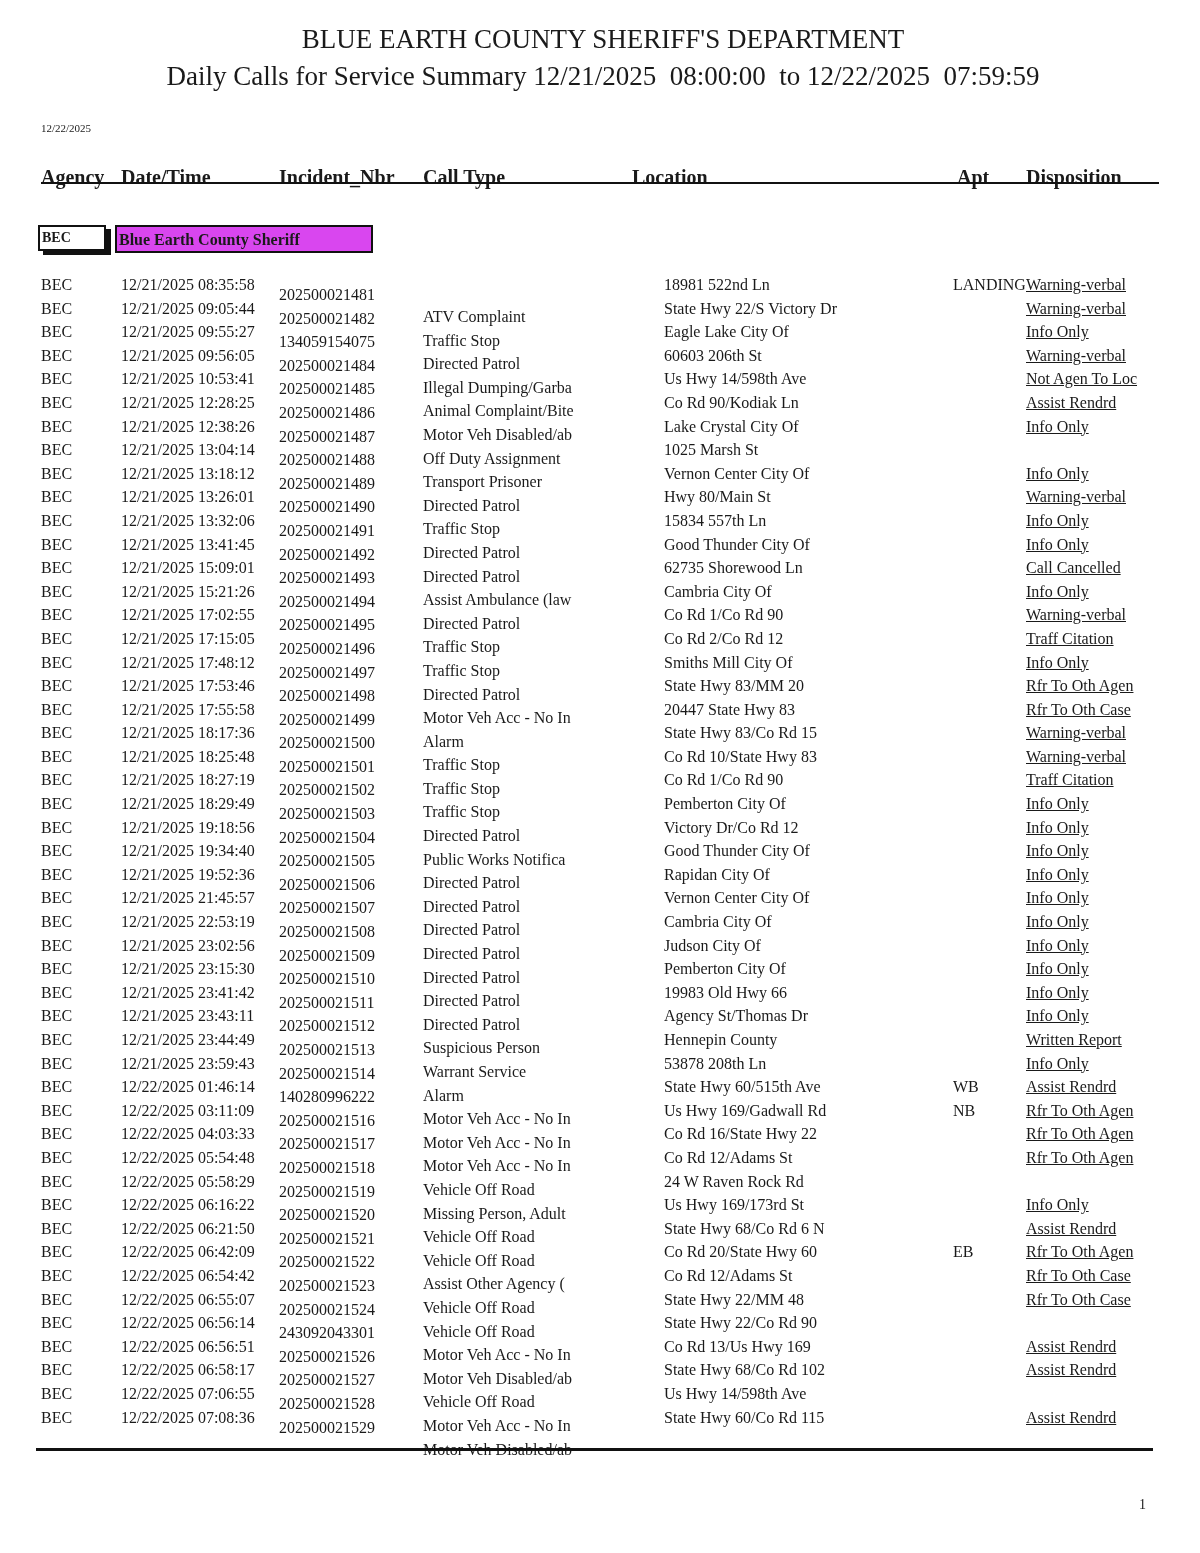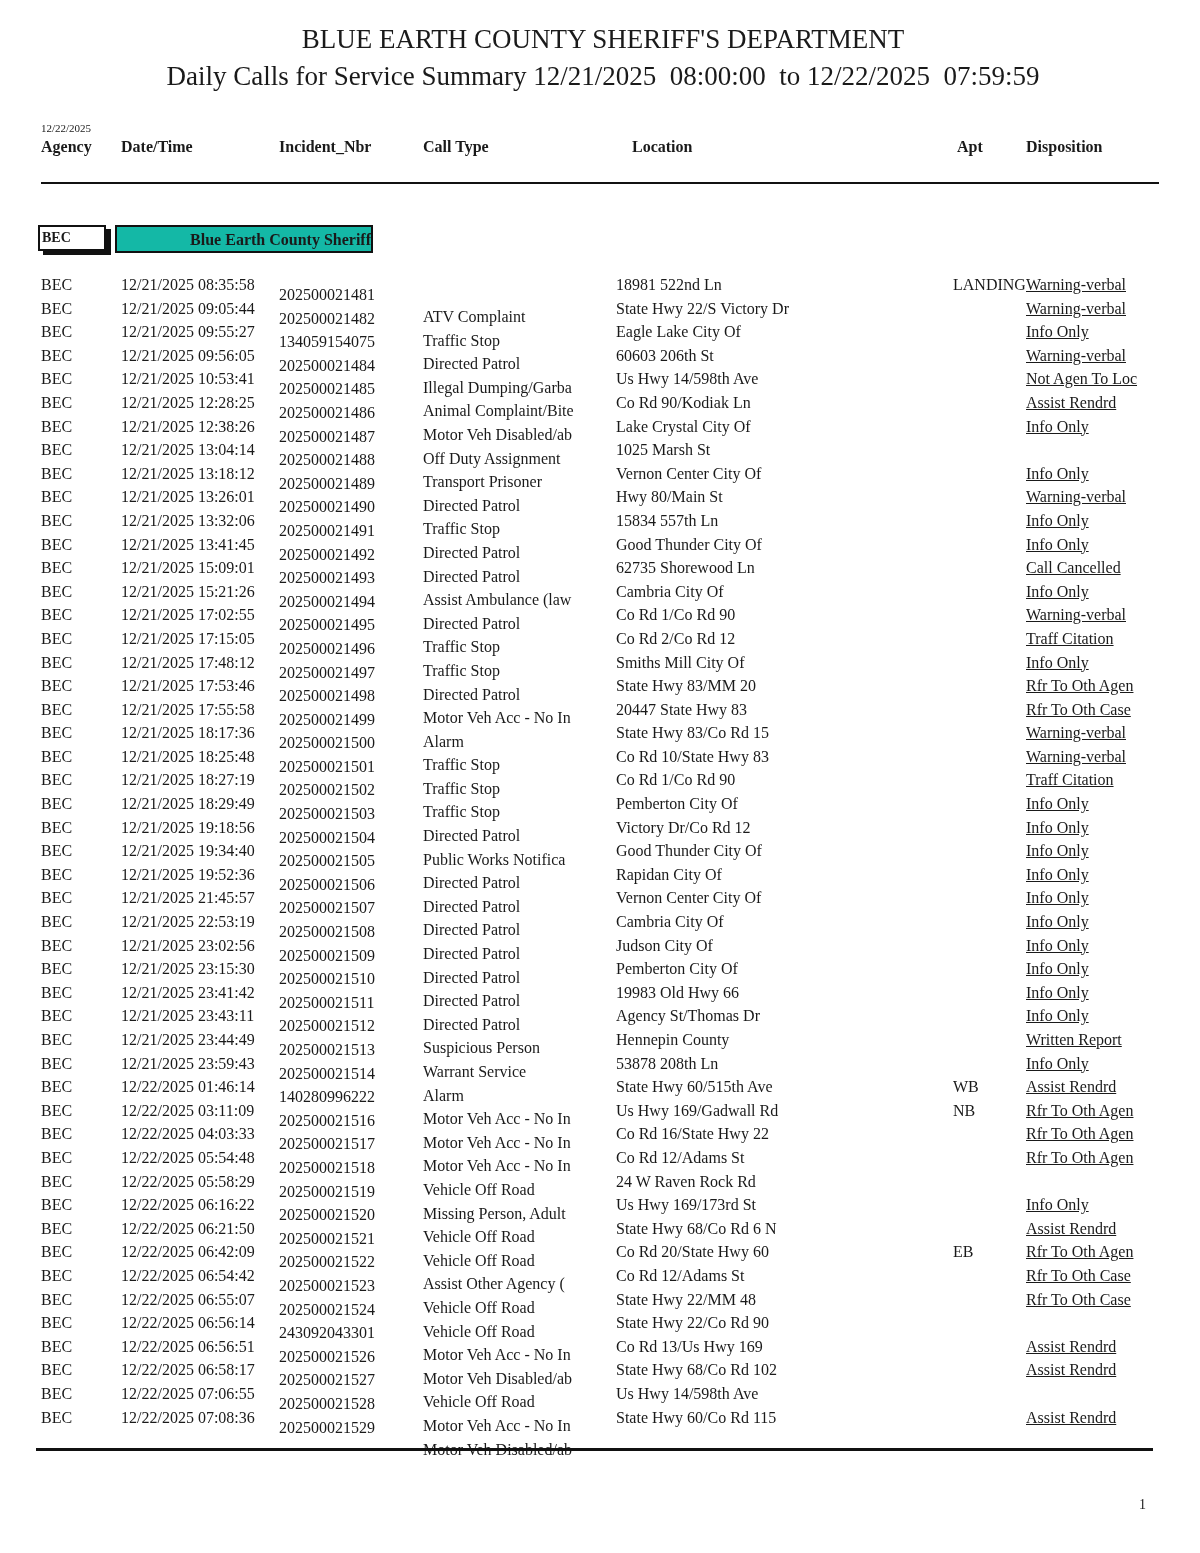--- a/index.html
+++ b/index.html
@@ -9,40 +9,40 @@
     }
     .title1 {
       position: absolute; top: 24px; left: 0; width: 1206px; text-align: center;
       font-size: 27px; letter-spacing: 0px;
     }
     .title2 {
       position: absolute; top: 61px; left: 0; width: 1206px; text-align: center;
       font-size: 27px; white-space: pre;
     }
     .print-date { position: absolute; top: 114px; left: 41px; font-size: 11px; margin-top: 8px; }
-    .hdr { position: absolute; top: 138px; font-size: 16px; font-weight: bold; }
+    .hdr { position: absolute; top: 166px; font-size: 20px; font-weight: bold; }
     .hdr-rule { position: absolute; top: 182px; left: 41px; width: 1118px; height: 2px; background: #111; }
     .agency-box {
       position: absolute; top: 225px; left: 38px; width: 62px; height: 22px;
       border: 2px solid #111; box-shadow: 5px 4px 0 #111; background: #fff;
       font-size: 14px; font-weight: bold; line-height: 22px; padding-left: 2px; box-sizing: content-box;
     }
     .agency-name-box {
       position: absolute; top: 225px; left: 115px; width: 252px; height: 24px;
-      border: 2px solid #111; background: #14b8a6;
-      font-size: 16px; font-weight: bold; line-height: 26px; padding-left: 2px; text-align: right;
+      border: 2px solid #111; background: #d946ef;
+      font-size: 16px; font-weight: bold; line-height: 26px; padding-left: 2px;
     }
     .rows { position: absolute; top: 275px; left: 0; width: 1200px; }
     .row { position: relative; height: 23.6px; font-size: 16px; line-height: 20px; white-space: nowrap; }
     .row span { position: absolute; top: 0; }
     .c-agency { left: 41px; }
     .c-dt { left: 121px; }
     .c-inc { left: 279px; margin-top: 10px; }
     .c-type { left: 423px; margin-top: 32px; }
-    .c-loc { left: 616px; }
+    .c-loc { left: 664px; }
     .c-apt { left: 953px; width: 72px; overflow: hidden; }
     .c-disp { left: 1026px; text-decoration: underline; }
     .foot-rule { position: absolute; top: 1448px; left: 36px; width: 1117px; height: 3px; background: #111; }
     .page-num { position: absolute; top: 1497px; left: 1139px; font-size: 14px; }
   </style>
 </head>
 <body>
 
 <div class="title1">BLUE EARTH COUNTY SHERIFF'S DEPARTMENT</div>
 <div class="title2">Daily Calls for Service Summary 12/21/2025  08:00:00  to 12/22/2025  07:59:59</div>

